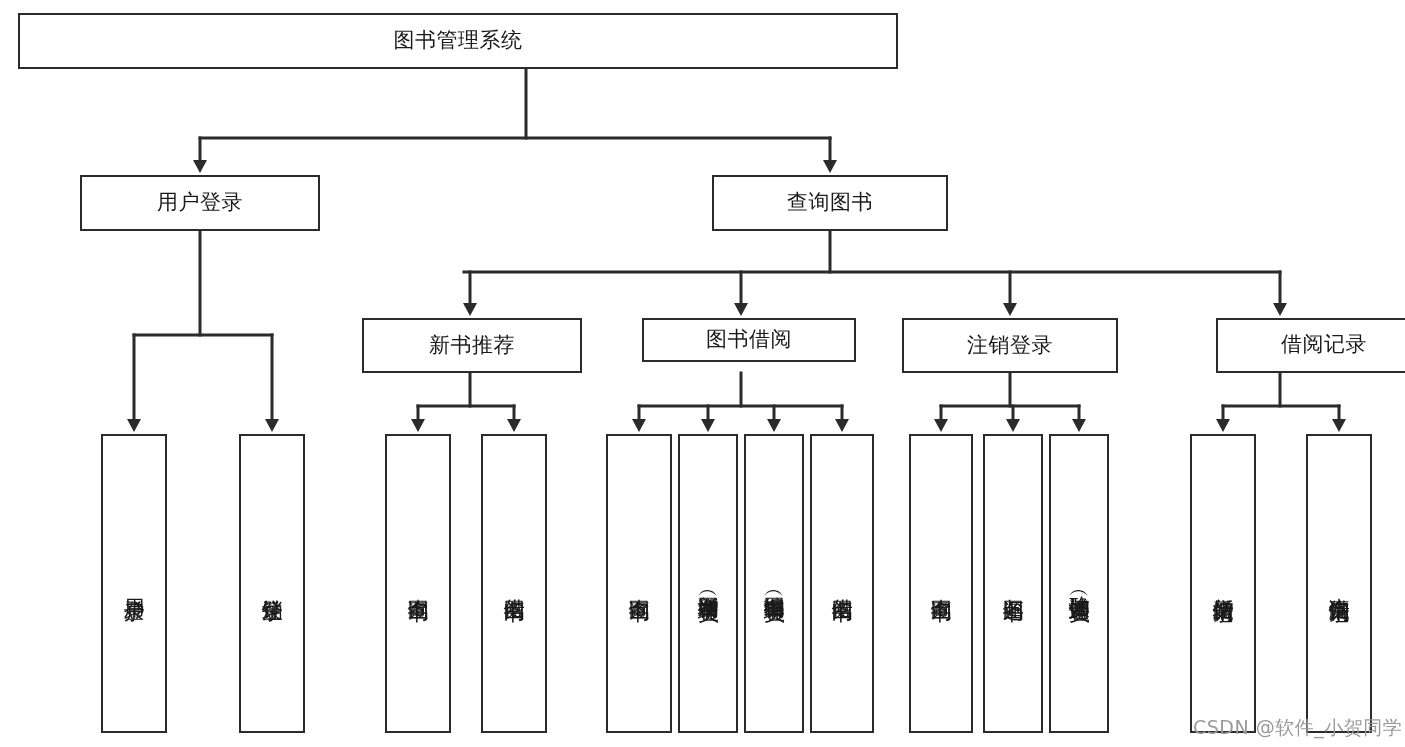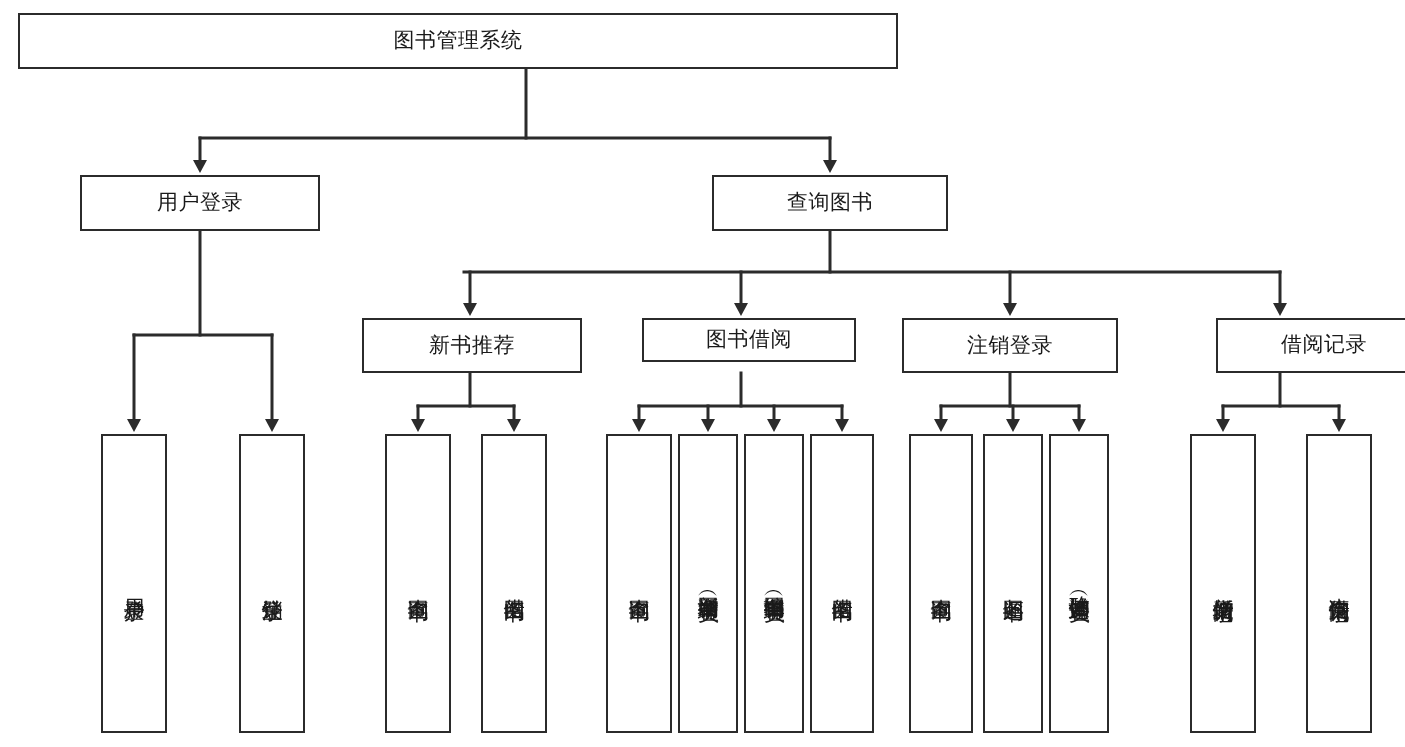--- a/index.html
+++ b/index.html
@@ -186,13 +186,14 @@
         <span class="node-label">确认归还（管理员）</span>
       </div>
       <div class="node-box vert" style="left: 1190px; top: 434px; width: 66px; height: 299px;">
         <span class="node-label">新增借阅记录</span>
       </div>
       <div class="node-box vert" style="left: 1306px; top: 434px; width: 66px; height: 299px;">
         <span class="node-label">查询借阅记录</span>
       </div>
     </div>
 
+  <div class="watermark" style="left: 1193px; top: 715px;">CSDN @软件_小贺同学</div>
 </div>
 
 </body></html>

